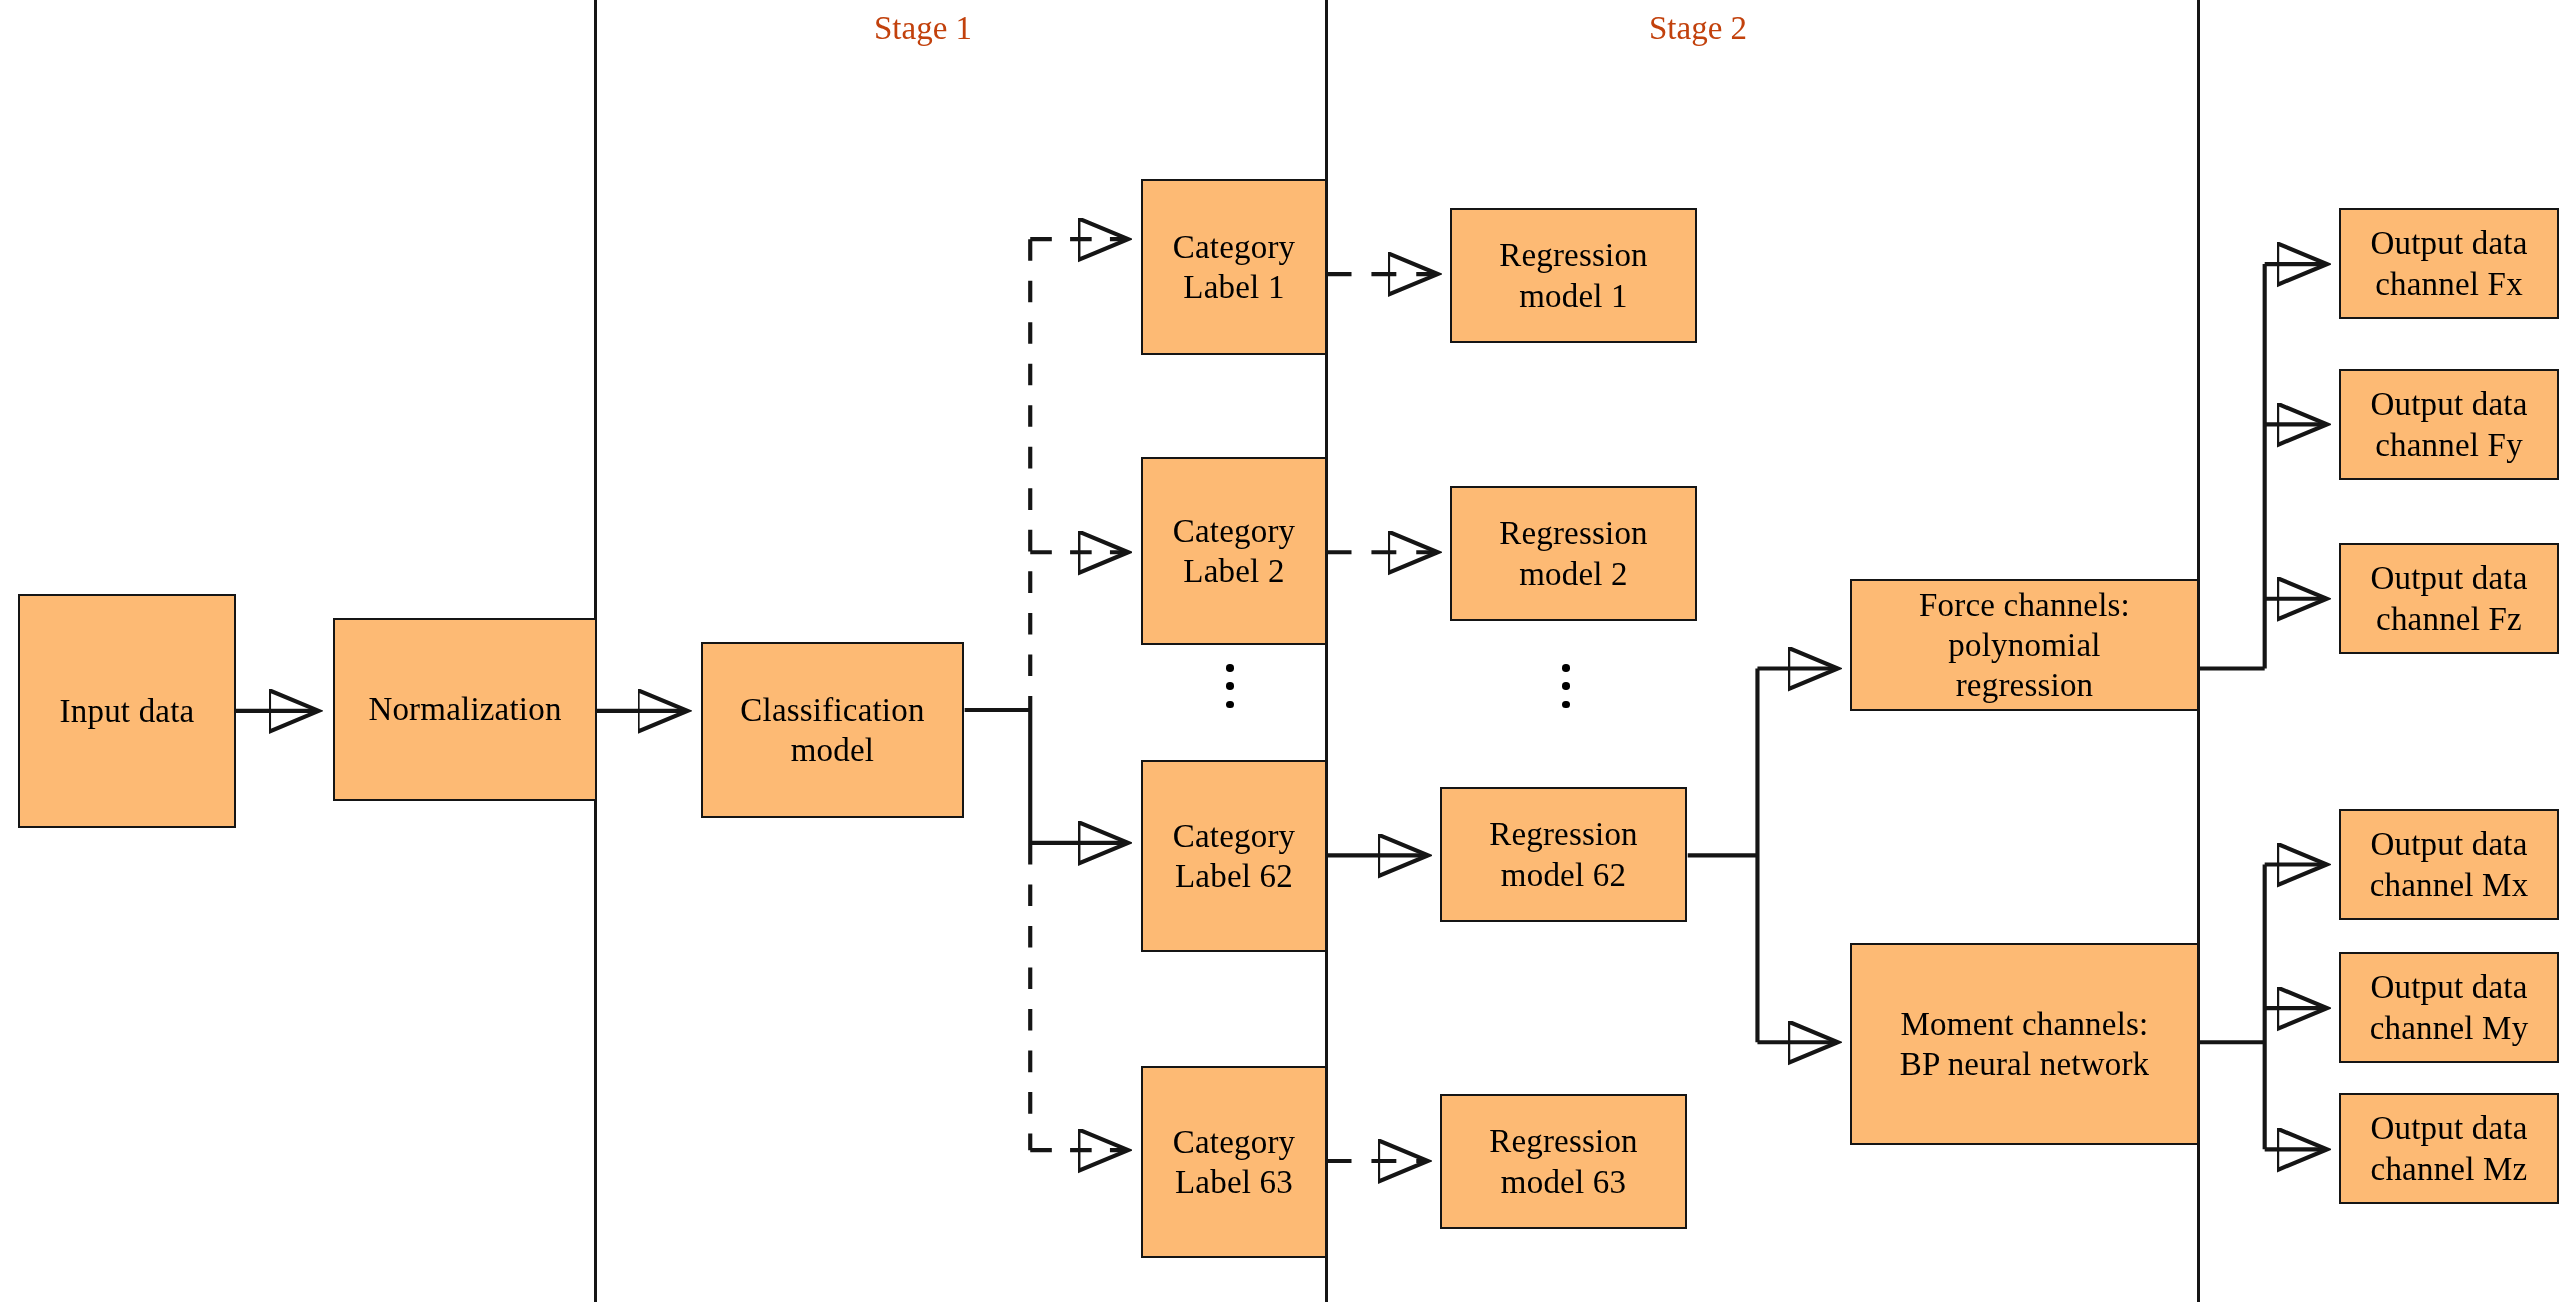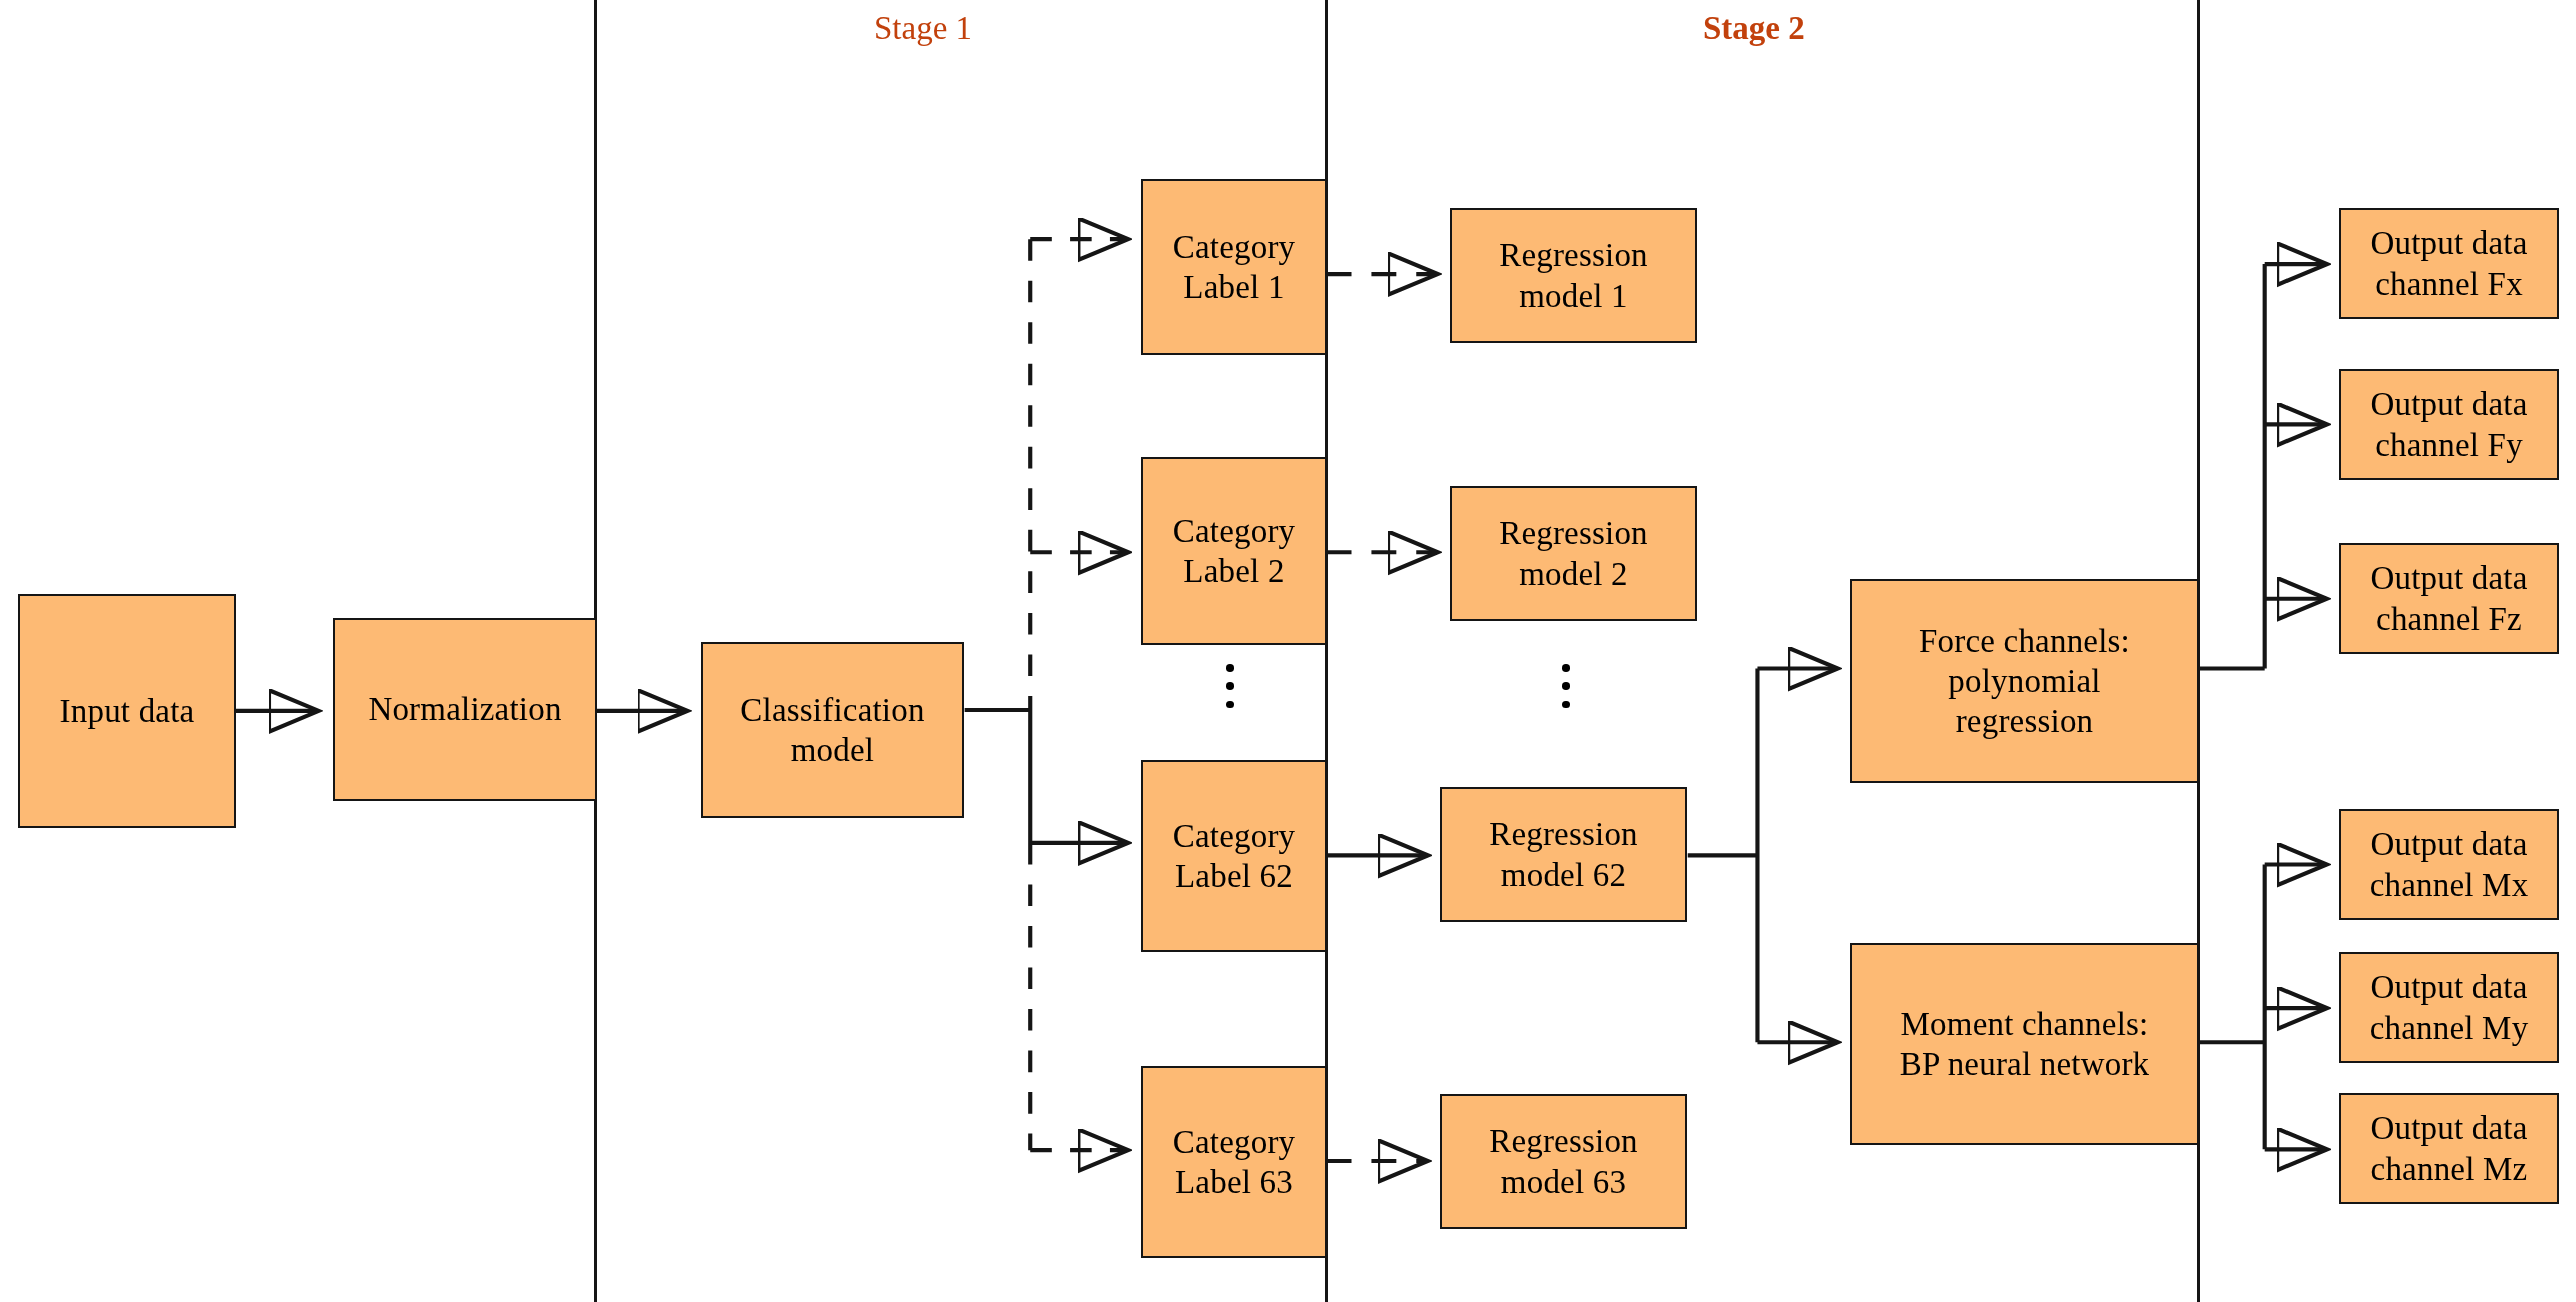--- a/index.html
+++ b/index.html
@@ -133,21 +133,21 @@
       <line x1="2728" y1="1214" x2="2801" y2="1214" stroke-width="5" marker-end="url(#ah)"></line>
       <line x1="2728" y1="1384" x2="2801" y2="1384" stroke-width="5" marker-end="url(#ah)"></line>
     </g>
   </svg>
 
   <div class="vdiv" style="left:594px;top:0;height:1303px;"></div>
   <div class="vdiv" style="left:1325px;top:0;height:1303px;"></div>
   <div class="vdiv" style="left:2197px;top:0;height:1303px;"></div>
 
   <div class="stage-label" style="left:874px;top:10px;"><span>Stage 1</span></div>
-  <div class="stage-label" style="left:1703px;top:10px;font-weight:bold;"><span>Stage 2</span></div>
+  <div class="stage-label" style="left:1649px;top:10px;"><span>Stage 2</span></div>
 
   <div class="box" style="left:18px;top:594px;width:218px;height:234px;text-align:center;">
     <span>Input data</span>
     </div>
 
   <div class="box" style="left:333px;top:618px;width:264px;height:183px;">
     <span>Normalization</span>
     </div>
 
   <div class="box" style="left:701px;top:642px;width:263px;height:176px;">
@@ -188,21 +188,21 @@
   <div class="box" style="left:1440px;top:787px;width:247px;height:135px;">
     <span>Regression
 model 62</span>
     </div>
 
   <div class="box" style="left:1440px;top:1094px;width:247px;height:135px;">
     <span>Regression
 model 63</span>
     </div>
 
-  <div class="box" style="left:1850px;top:579px;width:349px;height:204px;">
+  <div class="box" style="left:1850px;top:579px;width:349px;height:132px;">
     <span>Force channels:
 polynomial
 regression</span>
     </div>
 
   <div class="box" style="left:1850px;top:943px;width:349px;height:202px;">
     <span>Moment channels:
 BP neural network</span>
     </div>
 

